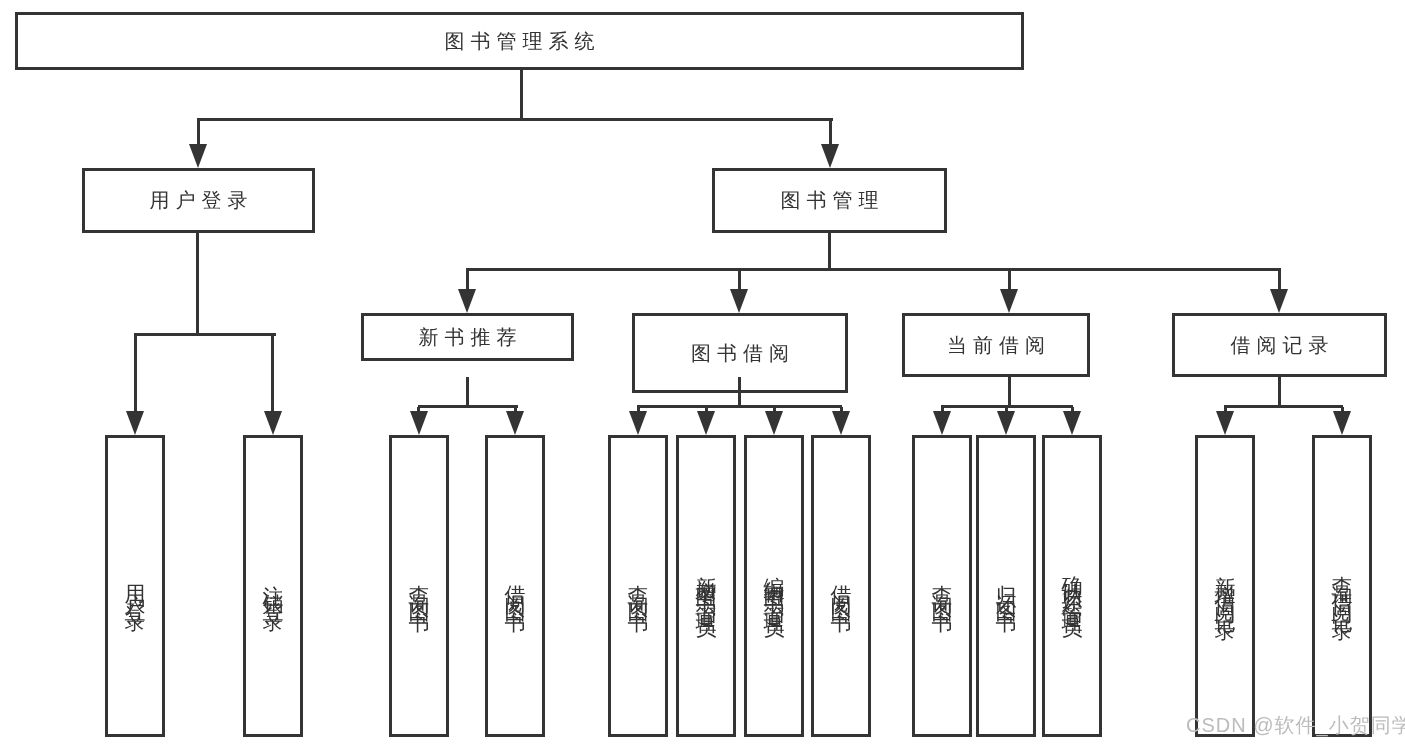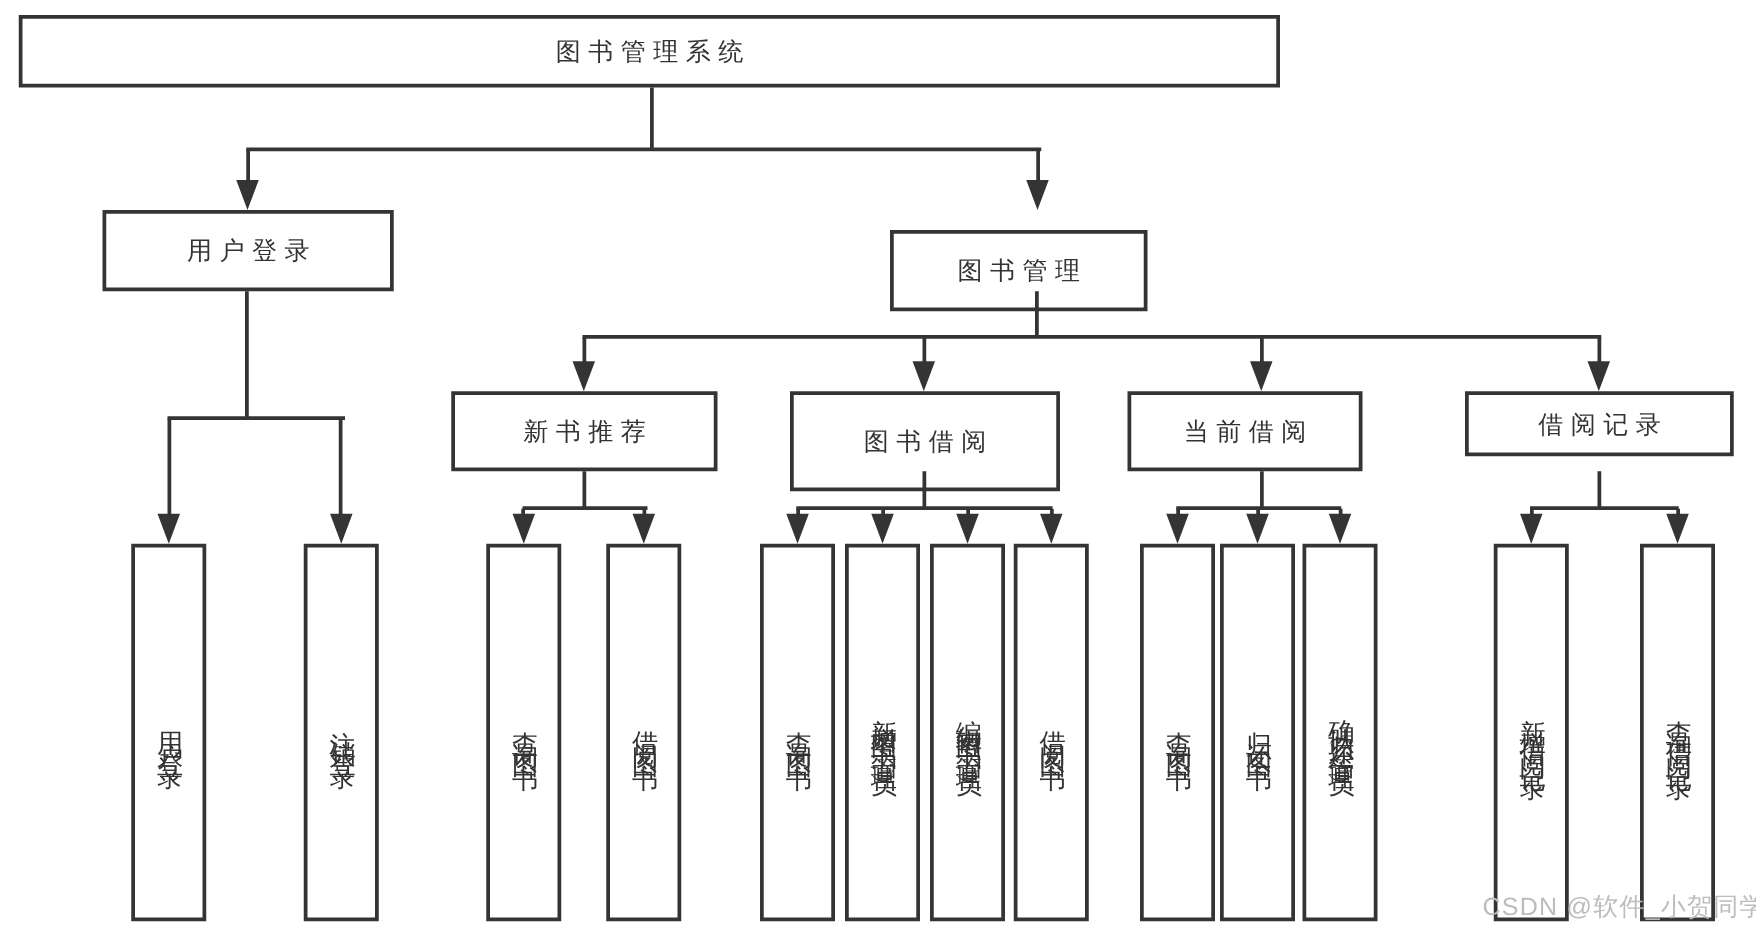--- a/index.html
+++ b/index.html
@@ -83,34 +83,34 @@
 
 <div id="canvas">
 
   <div class="hbox" style="left:15px;top:12px;width:1009px;height:58px">
     <span>图书管理系统</span>
   </div>
 
   <div class="hbox" style="left:82px;top:168px;width:233px;height:65px">
     <span>用户登录</span>
   </div>
-  <div class="hbox" style="left:712px;top:184px;width:206px;height:65px">
+  <div class="hbox" style="left:712px;top:168px;width:235px;height:65px">
     <span>图书管理</span>
   </div>
 
-  <div class="hbox" style="left:361px;top:313px;width:213px;height:64px">
+  <div class="hbox" style="left:361px;top:313px;width:213px;height:48px">
     <span>新书推荐</span>
   </div>
   <div class="hbox" style="left:632px;top:313px;width:216px;height:80px">
     <span>图书借阅</span>
   </div>
   <div class="hbox" style="left:902px;top:313px;width:188px;height:64px">
     <span>当前借阅</span>
   </div>
-  <div class="hbox" style="left:1172px;top:313px;width:215px;height:52px">
+  <div class="hbox" style="left:1172px;top:313px;width:215px;height:64px">
     <span>借阅记录</span>
   </div>
 
   <div class="vbox" style="left:105px;top:435px;width:60px;height:302px">
     <span>用户登录</span>
   </div>
   <div class="vbox" style="left:243px;top:435px;width:60px;height:302px">
     <span>注销登录</span>
   </div>
 

